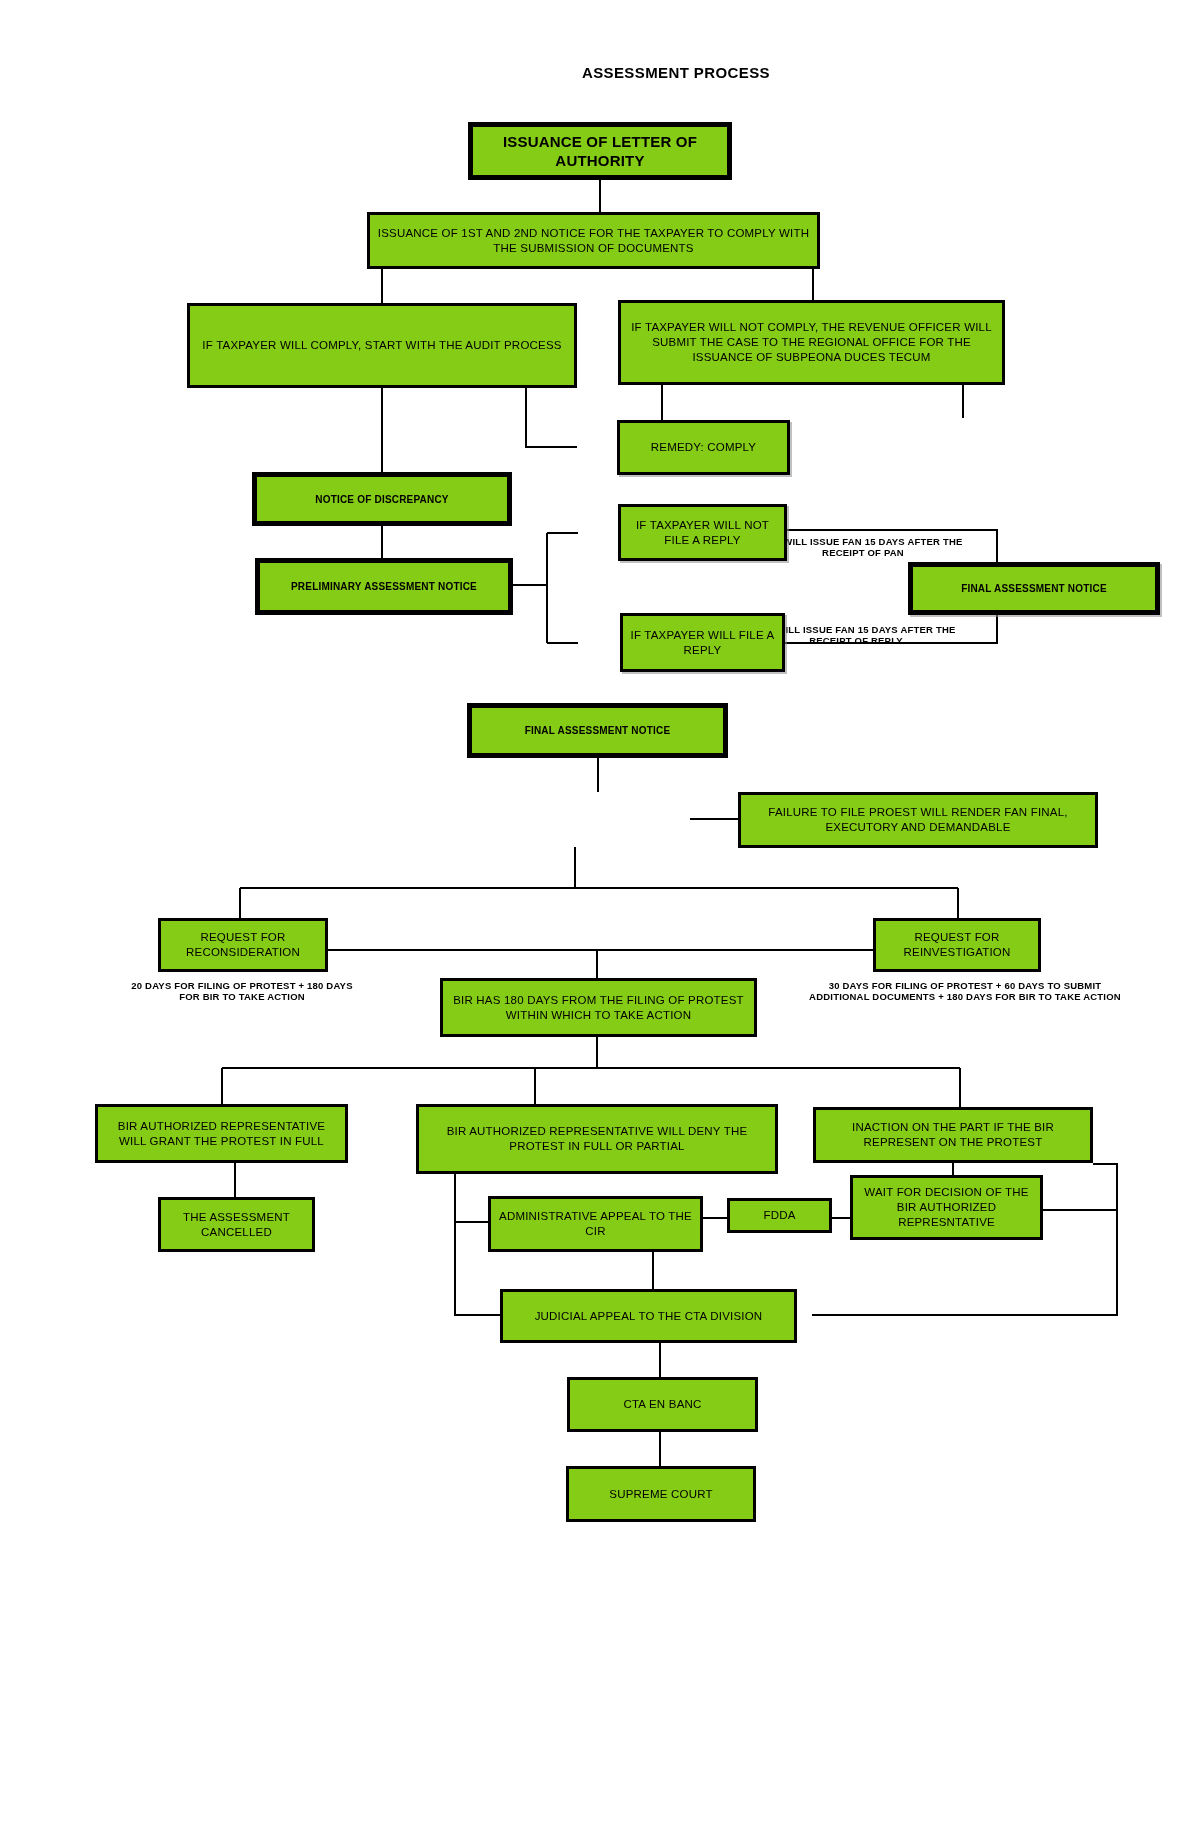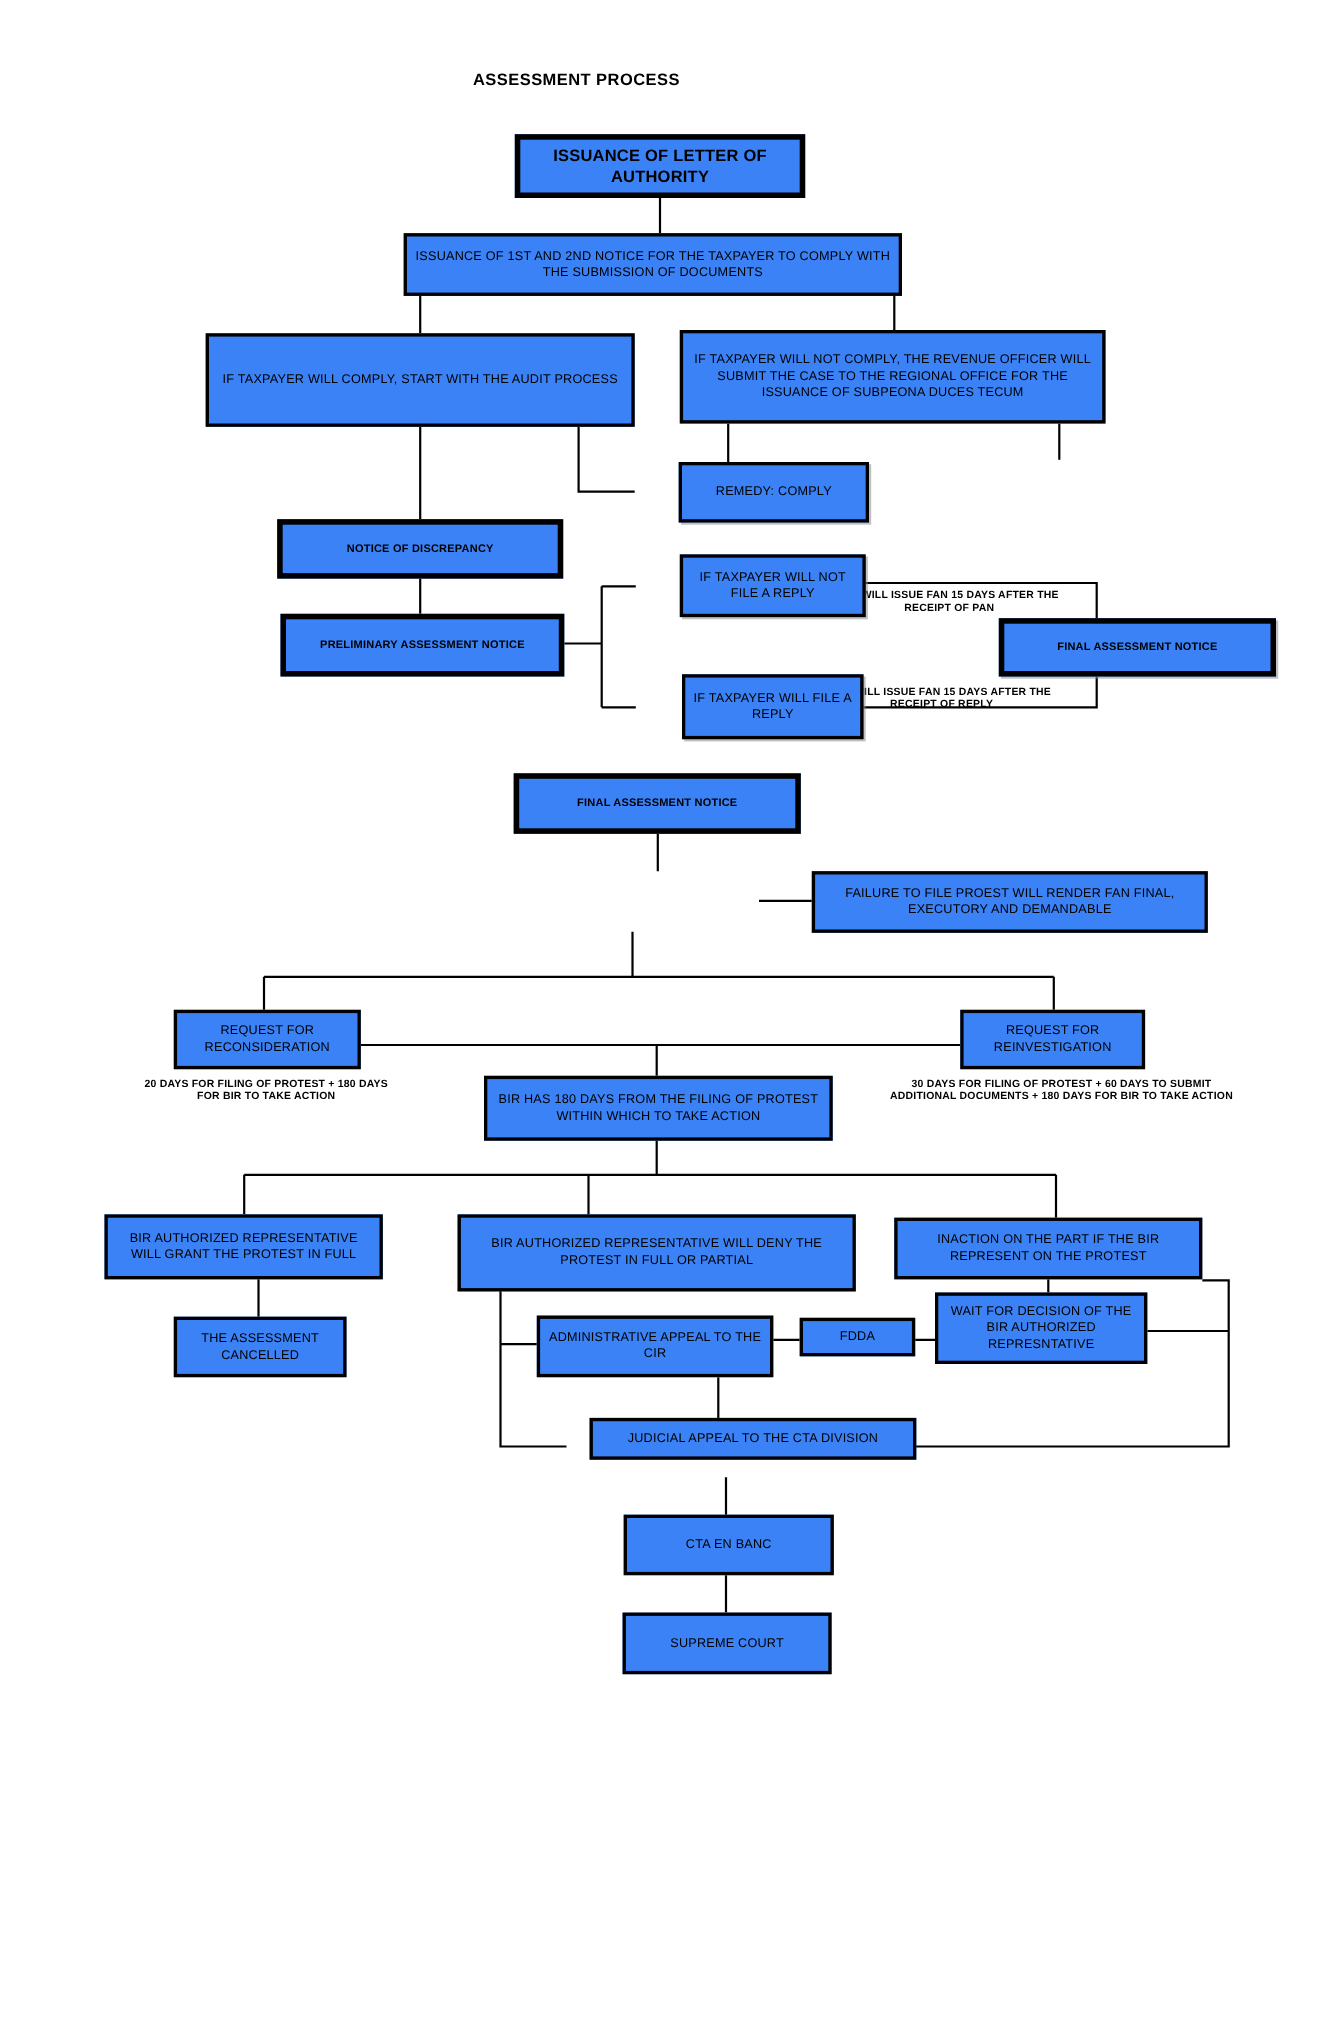--- a/index.html
+++ b/index.html
@@ -1,30 +1,30 @@
 <!DOCTYPE html>
 <html><head>
 <meta charset="utf-8">
 <style>
   html,body{margin:0;padding:0;background:#fff;}
   body{width:1200px;height:1835px;position:relative;font-family:"Liberation Sans",sans-serif;color:#000;}
   #canvas{position:absolute;inset:0;width:1200px;height:1835px;}
   #wires{position:absolute;left:0;top:0;z-index:1;}
   .box{
-    position:absolute;z-index:3;background:#3b82f6;border:3px solid #000;
+    position:absolute;z-index:3;background:#84cc16;border:3px solid #000;
     display:flex;align-items:center;justify-content:center;text-align:center;
     font-size:11.5px;line-height:1.3;box-sizing:border-box;padding:2px 6px;
     letter-spacing:.2px;
   }
   .box.bold{border-width:5px;font-weight:bold;font-size:10px;letter-spacing:.2px;}
   .box.loa{font-size:15px;}
   .box.sh{box-shadow:2px 2px 0 rgba(140,140,140,.55);margin-left:40px;}
   .title{
     position:absolute;z-index:3;font-weight:bold;font-size:15px;letter-spacing:.4px;
-    text-align:left;
+    text-align:right;
   }
   .flabel{
     position:absolute;z-index:2;font-size:9.5px;font-weight:bold;line-height:1.2;
     text-align:center;letter-spacing:.2px;
   }
 </style>
 </head>
 <body>
 
 <div id="canvas">
@@ -102,19 +102,19 @@
   <div class="box" style="left:813px;top:1107px;width:280px;height:56px">INACTION ON THE PART IF THE BIR REPRESENT ON THE PROTEST</div>
 
   <div class="box" style="left:158px;top:1197px;width:157px;height:55px">THE ASSESSMENT CANCELLED</div>
 
   <div class="box" style="left:488px;top:1196px;width:215px;height:56px">ADMINISTRATIVE APPEAL TO THE CIR</div>
 
   <div class="box" style="left:727px;top:1198px;width:105px;height:35px">FDDA</div>
 
   <div class="box" style="left:850px;top:1175px;width:193px;height:65px">WAIT FOR DECISION OF THE BIR AUTHORIZED REPRESNTATIVE</div>
 
-  <div class="box" style="left:536px;top:1289px;width:297px;height:38px">JUDICIAL APPEAL TO THE CTA DIVISION</div>
+  <div class="box" style="left:500px;top:1289px;width:297px;height:54px">JUDICIAL APPEAL TO THE CTA DIVISION</div>
 
   <div class="box" style="left:567px;top:1377px;width:191px;height:55px">CTA EN BANC</div>
 
   <div class="box" style="left:566px;top:1466px;width:190px;height:56px">SUPREME COURT</div>
 
 </div>
 
 </body></html>

